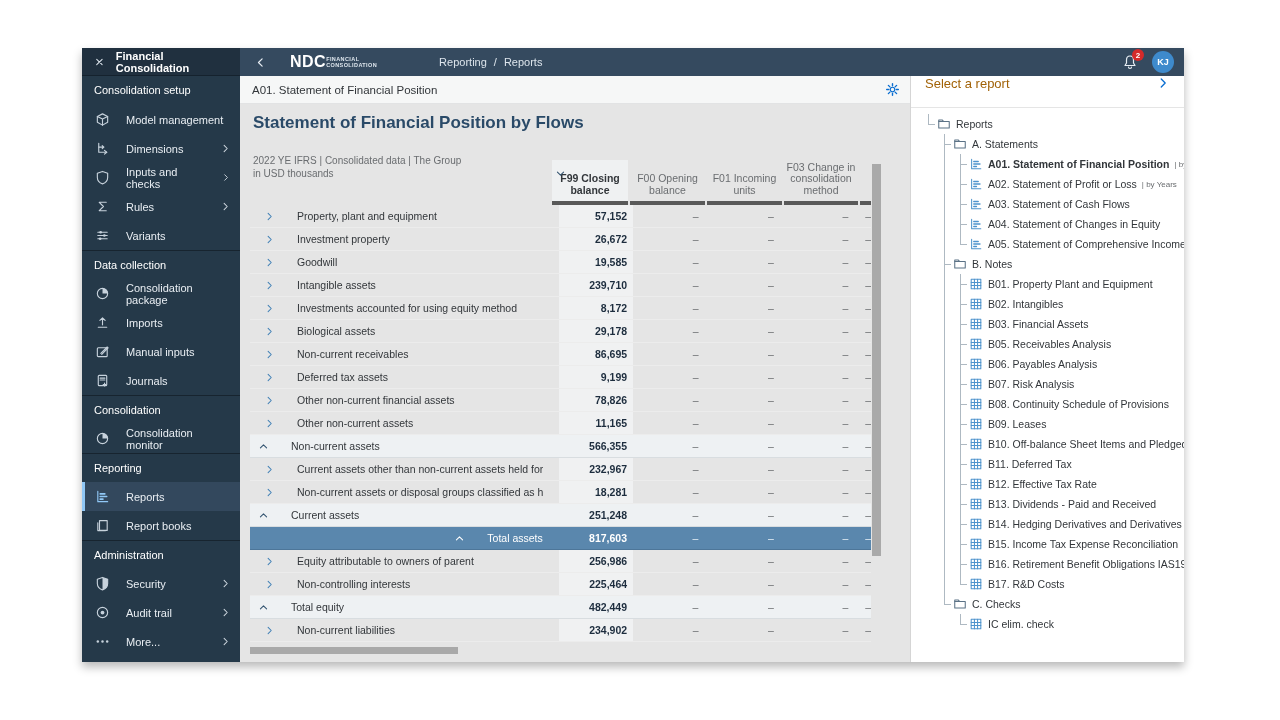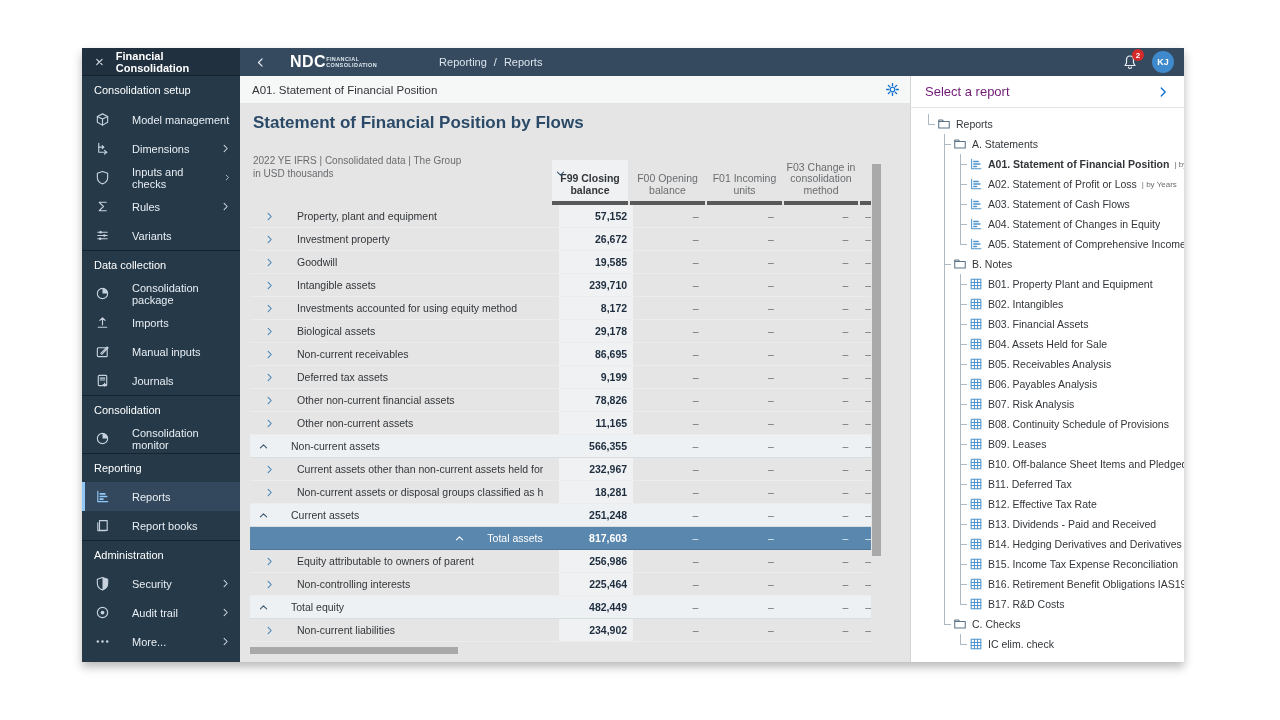--- a/index.html
+++ b/index.html
@@ -5,21 +5,21 @@
   * { box-sizing: border-box; margin: 0; padding: 0; }
   html,body { width:1280px; height:720px; background:#ffffff; font-family:"Liberation Sans", sans-serif; overflow:hidden; }
   .app { position:absolute; left:82px; top:48px; width:1102px; height:614px; display:flex; box-shadow:0 5px 9px rgba(0,0,0,0.28); background:#fff; }
 
   
   .sidebar { width:158px; flex:none; background:#253949; display:flex; flex-direction:column; }
   .sidebar-header { height:28px; flex:none; display:flex; align-items:center; gap:11px; padding:0 12px; background:#20303f; border-bottom:1px solid #15222e; color:#fff; font-size:11px; font-weight:bold; }
   .sidebar-header .x-icon { width:12px; height:12px; color:#dfe7ee; cursor:pointer; }
   .side-section { height:29px; line-height:28px; padding:0 12px; color:#ffffff; font-size:11px; border-top:1px solid #17242f; }
   .side-section:first-child { border-top:none; }
-  .side-item { height:29px; display:flex; align-items:center; gap:22px; padding:0 9px 0 13px; color:#e9eef3; font-size:11px; position:relative; cursor:pointer; }
+  .side-item { height:29px; display:flex; align-items:center; gap:16px; padding:0 9px 0 13px; color:#e9eef3; font-size:11px; position:relative; cursor:pointer; }
   .side-item .s-icon { width:15px; height:15px; flex:none; color:#c7d2dc; }
   .side-item .s-chev { margin-left:auto; width:11px; height:11px; color:#cfd8e0; }
   .side-item.selected { background:#33485d; }
   .side-item.selected::before { content:""; position:absolute; left:0; top:0; bottom:0; width:3px; background:#91c8f6; }
   .side-item.selected .s-icon { color:#91c8f6; }
 
   
   .main { flex:1; display:flex; flex-direction:column; min-width:0; }
   .topbar { height:28px; flex:none; background:#354a5f; display:flex; align-items:center; color:#fff; }
   .back-btn { width:40px; height:100%; display:flex; align-items:center; justify-content:center; color:#e8eef4; cursor:pointer; }
@@ -70,21 +70,21 @@
   .trow.total .cell-label { padding-left:8px; color:#ffffff; font-weight:normal;justify-content:flex-end; }
   .trow.total .cell-val { background:transparent; color:#ffffff; }
   .trow.total .cell-dash, .trow.total .cell-partial { color:#e9f1f8; }
   .trow.total .rchev { color:#ffffff; }
 
   .vscroll { position:absolute; left:632px; top:60px; width:9px; height:392px; background:#a9a9a9; cursor:pointer; }
   .hscroll { position:absolute; left:10px; top:543px; width:208px; height:7px; background:#a9a9a9; cursor:pointer; }
 
   
   .panel { flex:1; border-left:1px solid #d5d5d5; display:flex; flex-direction:column; min-width:0; }
-  .panel-header { height:32px; flex:none; display:flex; align-items:center; padding:0 14px; font-size:13px; color:#701a75; border-bottom:1px solid #e5e5e5; }
+  .panel-header { height:32px; flex:none; display:flex; align-items:flex-start; padding:0 14px; font-size:13px; color:#a16207; border-bottom:1px solid #e5e5e5; }
   .panel-chev { margin-left:auto; width:14px; height:14px; color:#0a6ed1; cursor:pointer; }
   .tree { flex:1; padding:6px 0 0 10px; overflow:hidden; }
   .tree-row { height:20px; display:flex; align-items:center; white-space:nowrap; overflow:hidden; font-size:10.5px; color:#32363a; cursor:pointer; }
   .tree-indent { width:16px; height:20px; flex:none; position:relative; }
   .tree-indent.guide::before { content:""; position:absolute; left:7px; top:0; bottom:0; border-left:1px solid #aeb9c2; }
   .tree-conn { width:15px; height:20px; flex:none; position:relative; }
   .tree-conn::before { content:""; position:absolute; left:7px; top:0; height:10px; border-left:1px solid #aeb9c2; }
   .tree-conn.t::before { height:20px; }
   .tree-conn::after { content:""; position:absolute; left:7px; top:10px; width:7px; border-top:1px solid #aeb9c2; }
   .tree-icon { width:14px; height:14px; flex:none; margin:0 5px 0 1px; }
@@ -676,30 +676,20 @@
               <span class="tree-label">B03. Financial Assets</span>
             </div>
             <div class="tree-row">
               <span class="tree-indent"></span>
               <span class="tree-indent guide"></span>
               <span class="tree-conn t"></span>
               <span class="tree-icon grid"><svg viewBox="0 0 16 16" fill="none" stroke="currentColor" stroke-width="1.2" stroke-linecap="round" stroke-linejoin="round" width="100%" height="100%">
                   <rect x="2.5" y="2.5" width="11" height="11"></rect>
                   <path d="M2.5 6.2 H13.5 M2.5 9.8 H13.5 M6.2 2.5 V13.5 M9.8 2.5 V13.5"></path>
                 </svg></span>
-              <span class="tree-label">B04. Assets Held for Sale</span>
-            </div>
-            <div class="tree-row">
-              <span class="tree-indent"></span>
-              <span class="tree-indent guide"></span>
-              <span class="tree-conn t"></span>
-              <span class="tree-icon grid"><svg viewBox="0 0 16 16" fill="none" stroke="currentColor" stroke-width="1.2" stroke-linecap="round" stroke-linejoin="round" width="100%" height="100%">
-                  <rect x="2.5" y="2.5" width="11" height="11"></rect>
-                  <path d="M2.5 6.2 H13.5 M2.5 9.8 H13.5 M6.2 2.5 V13.5 M9.8 2.5 V13.5"></path>
-                </svg></span>
               <span class="tree-label">B05. Receivables Analysis</span>
             </div>
             <div class="tree-row">
               <span class="tree-indent"></span>
               <span class="tree-indent guide"></span>
               <span class="tree-conn t"></span>
               <span class="tree-icon grid"><svg viewBox="0 0 16 16" fill="none" stroke="currentColor" stroke-width="1.2" stroke-linecap="round" stroke-linejoin="round" width="100%" height="100%">
                   <rect x="2.5" y="2.5" width="11" height="11"></rect>
                   <path d="M2.5 6.2 H13.5 M2.5 9.8 H13.5 M6.2 2.5 V13.5 M9.8 2.5 V13.5"></path>
                 </svg></span>

